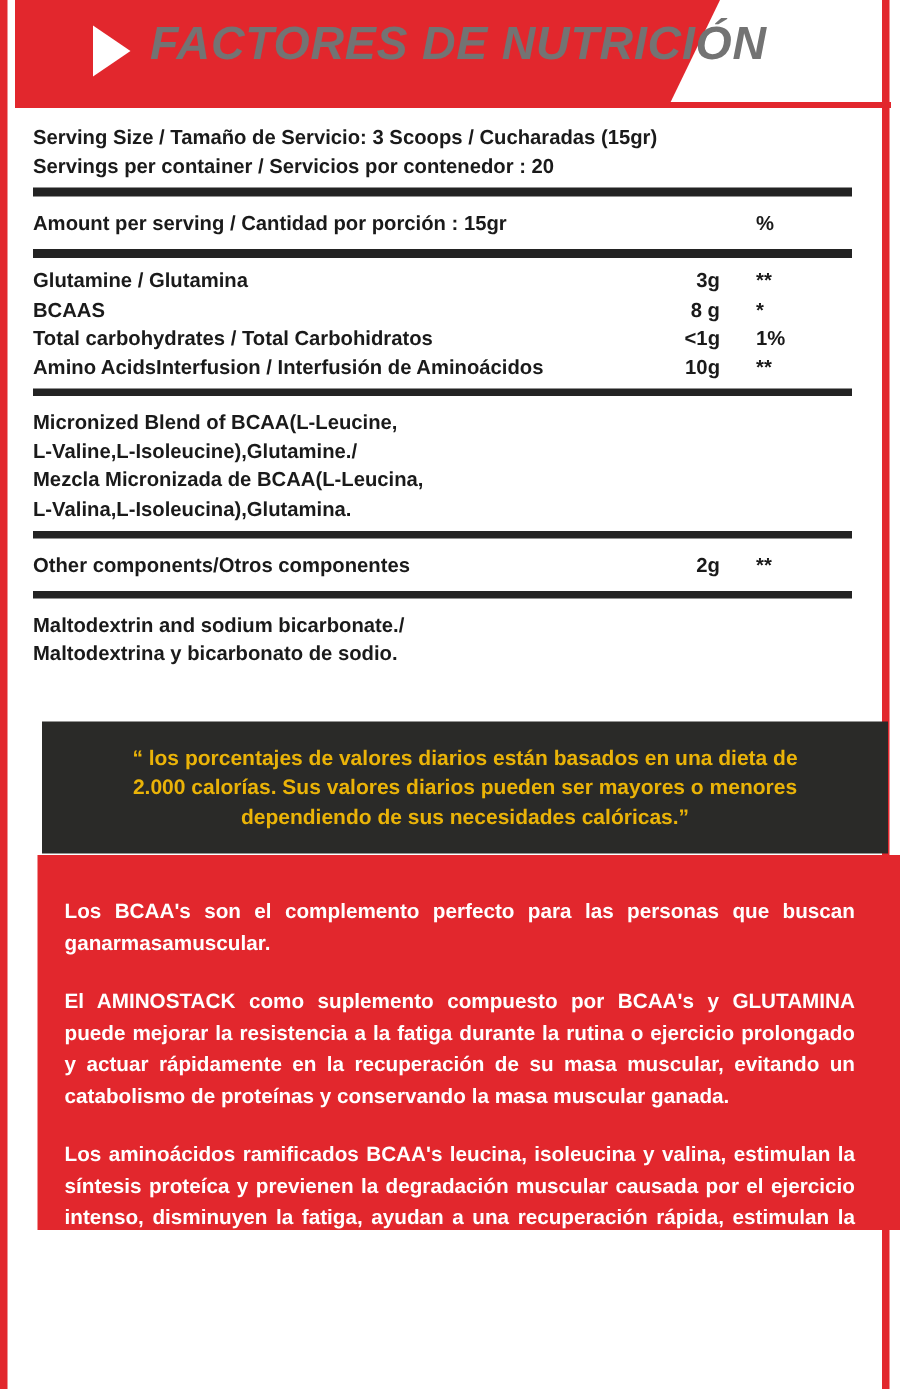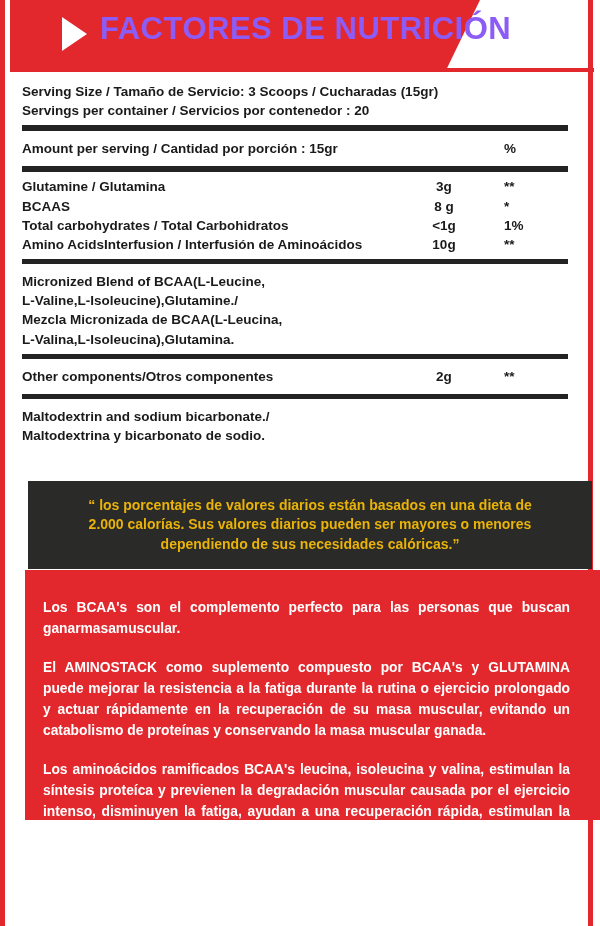--- a/index.html
+++ b/index.html
@@ -59,23 +59,24 @@
     width: 0;
     height: 0;
     border-top: 17px solid transparent;
     border-bottom: 17px solid transparent;
     border-left: 25px solid #ffffff;
   }
   #header-title {
     position: absolute;
     left: 100px;
     top: 11px;
-    color: #8b5cf6;
+    color: #737373;
     font-size: 31px;
     font-weight: 700;
+    font-style: italic;
     letter-spacing: 0.5px;
     font-family: "Liberation Sans", sans-serif;
     white-space: nowrap;
   }
 
   
   #facts {
     position: absolute;
     left: 22px;
     top: 82px;
@@ -98,21 +99,21 @@
 
   .row {
     display: flex;
     align-items: baseline;
     white-space: nowrap;
   }
   .row .label { flex: 0 0 auto; }
   .row .spacer { flex: 1 1 auto; }
   .row .amount {
     flex: 0 0 72px;
-    text-align: center;
+    text-align: right;
   }
   .row .dv {
     flex: 0 0 64px;
     text-align: left;
     padding-left: 24px;
   }
   .header-row .dv { padding-left: 18px; }
 
   .block {
     white-space: pre-line;

